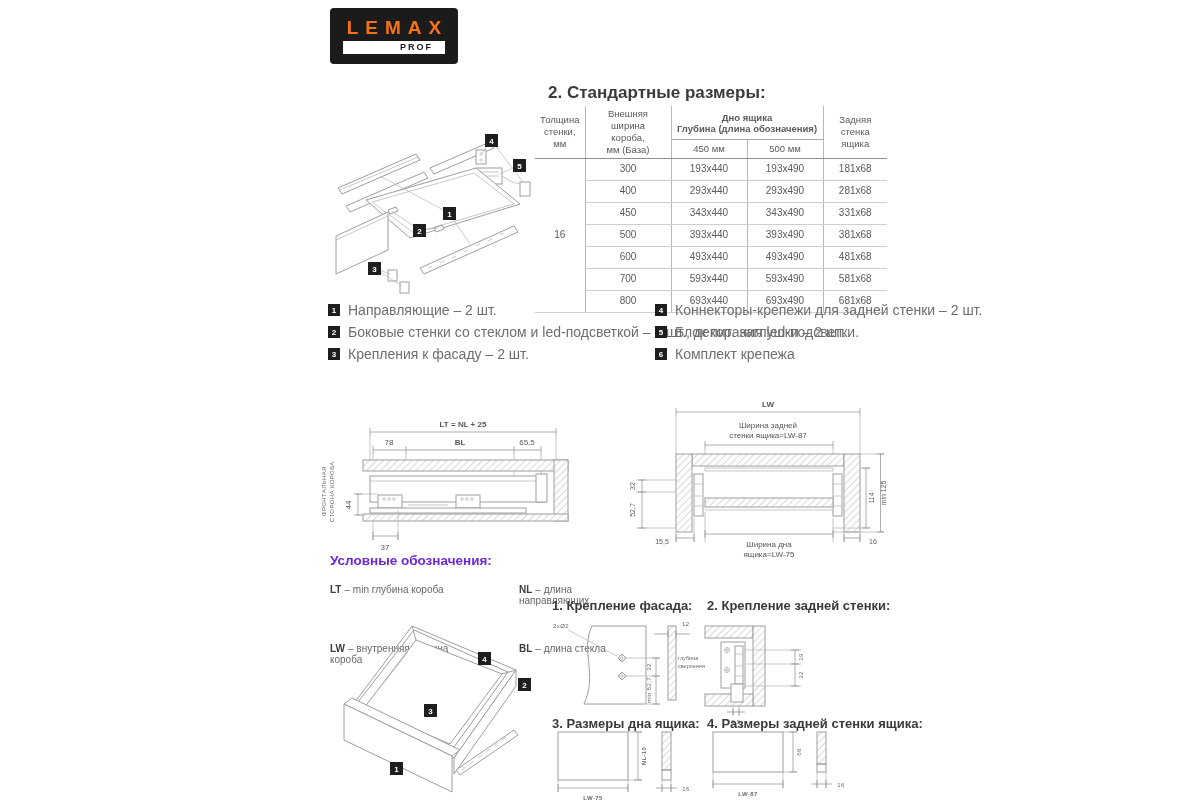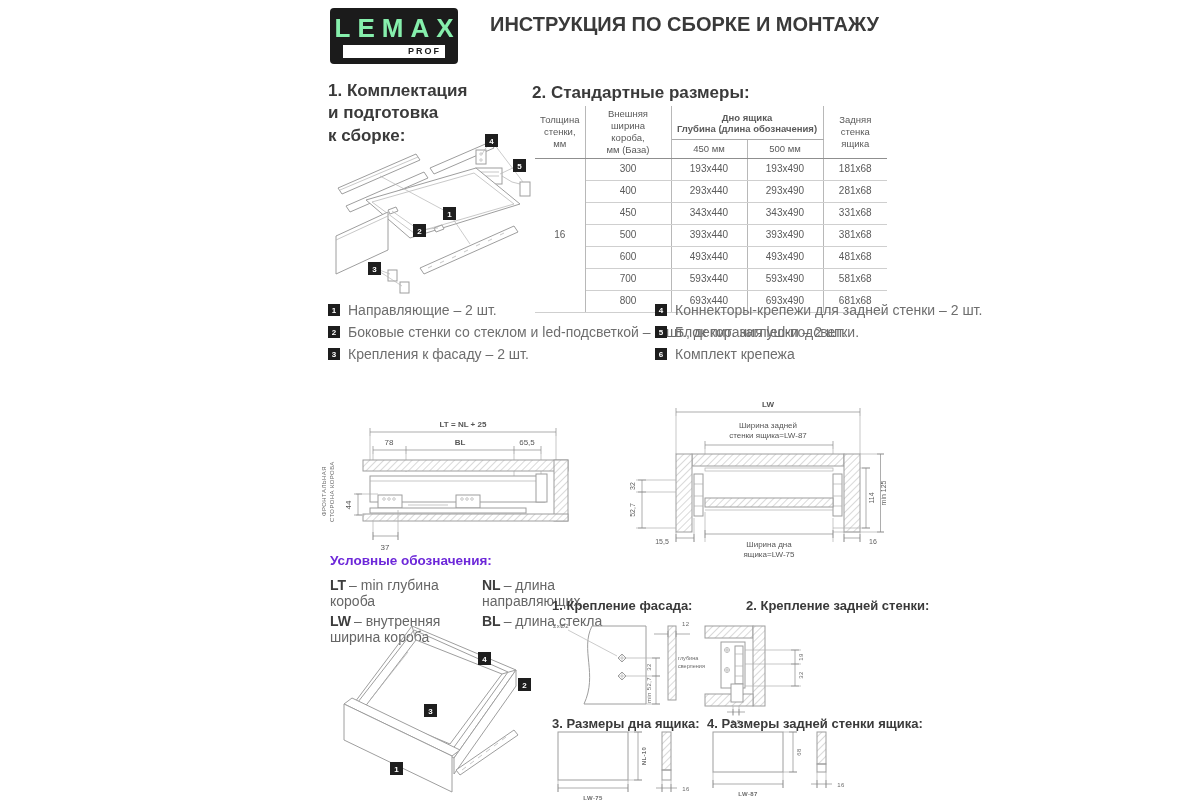--- a/index.html
+++ b/index.html
@@ -4,23 +4,23 @@
 <style>
   html,body{margin:0;padding:0;background:#fff;}
   body{font-family:"Liberation Sans",sans-serif;color:#3d3d3d;}
   .page{position:relative;width:1200px;height:800px;background:#fff;overflow:hidden;}
   .abs{position:absolute;}
   .pre{white-space:pre-line;}
 
   
   .logo{left:330px;top:8px;width:128px;height:56px;background:#1b1b1b;border-radius:4px;
         display:flex;flex-direction:column;justify-content:center;align-items:center;}
-  .logo-brand{color:#86efac;font-weight:bold;font-size:26px;letter-spacing:7px;margin-left:7px;line-height:1;}
+  .logo-brand{color:#f97316;font-weight:bold;font-size:19px;letter-spacing:7px;margin-left:7px;line-height:1;}
   .logo-bar{width:102px;height:13px;background:#fff;margin-top:4px;display:flex;justify-content:flex-end;
-        align-items:center;padding-right:4px;box-sizing:border-box;}
+        align-items:center;padding-right:12px;box-sizing:border-box;}
   .logo-sub{font-size:9px;font-weight:800;color:#1b1b1b;letter-spacing:2px;line-height:1;}
   .doc-title{left:490px;top:11px;font-size:20px;font-weight:bold;color:#3a3a3a;line-height:1.32;}
   .doc-title .model{font-weight:normal;color:#4a4a4a;}
 
   
   .h-big{font-size:17px;font-weight:bold;color:#3a3a3a;line-height:1.32;}
   .h-mid{font-size:13.5px;font-weight:bold;color:#6d28d9;}
   .h-sml{font-size:13px;font-weight:bold;color:#3a3a3a;}
 
   
@@ -37,21 +37,21 @@
 
   
   .leg{display:flex;flex-direction:column;gap:6px;}
   .leg-item{display:flex;align-items:center;}
   .leg-tag{width:12px;height:12px;background:#1d1d1d;color:#fff;font-size:8px;font-weight:bold;
        display:flex;align-items:center;justify-content:center;margin-right:8px;flex:none;}
   .leg-txt{font-size:14px;color:#6e6e6e;white-space:nowrap;}
 
   
   .sym-grid{display:grid;grid-template-columns:152px auto;row-gap:4px;column-gap:0;
-       margin-top:9px;font-size:14px;color:#666;}
+       margin-top:16px;font-size:10px;color:#666;gap:37px;}
   .sym-grid .term{font-weight:bold;color:#3d3d3d;margin-right:3px;}
 
   
   svg{display:block;}
   .oln{fill:#fff;stroke:#9e9e9e;stroke-width:1;}
   .noln{fill:none;stroke:#9e9e9e;stroke-width:1;}
   .thin{fill:none;stroke:#b0b0b0;stroke-width:.7;}
   .dim{stroke:#8a8a8a;stroke-width:.7;fill:none;}
   .ldr{stroke:#b5b5b5;stroke-width:.7;fill:none;}
   .dtx{fill:#565656;font-size:8px;}
@@ -69,26 +69,22 @@
 
 <div class="page">
 
   <div class="abs logo">
     <div class="logo-brand">LEMAX</div>
     <div class="logo-bar">
       <span class="logo-sub">PROF</span>
     </div>
   </div>
   <div class="abs doc-title">
-    <div>ИНСТРУКЦИЯ ПО СБОРКЕ И МОНТАЖУ</div>
   </div>
 
-  <div class="abs h-big pre" style="left:328px;top:80px;">1. Комплектация
-и подготовка
-к сборке:</div>
 
   <svg class="abs" style="left:330px;top:124px;" width="215" height="176" viewBox="0 0 215 176">
     <g>
       <polygon class="oln" points="8,64 86,30 90,36 12,70"></polygon>
       <line class="thin" x1="10" y1="66" x2="88" y2="33"></line>
       <polygon class="oln" points="16,82 94,48 98,54 20,88"></polygon>
       <polygon class="noln" points="100,44 160,18 164,24 104,50"></polygon>
       <rect class="oln" x="146" y="26" width="10" height="14"></rect>
       <circle class="thin" cx="151" cy="30" r="1.2"></circle>
       <circle class="thin" cx="151" cy="36" r="1.2"></circle>
@@ -122,21 +118,21 @@
       <text class="tagt" x="89.5" y="109.5">2</text>
       <rect class="tagr" x="38" y="138" width="13" height="13"></rect>
       <text class="tagt" x="44.5" y="147.5">3</text>
       <rect class="tagr" x="155" y="10" width="13" height="13"></rect>
       <text class="tagt" x="161.5" y="19.5">4</text>
       <rect class="tagr" x="183" y="35" width="13" height="13"></rect>
       <text class="tagt" x="189.5" y="44.5">5</text>
     </g>
   </svg>
 
-  <div class="abs h-big" style="left:532px;top:82px;text-align:right;">2. Стандартные размеры:</div>
+  <div class="abs h-big" style="left:548px;top:82px;text-align:right;">2. Стандартные размеры:</div>
 
   <div class="abs tblwrap">
     <table class="t">
       <colgroup>
           <col style="width:50px">
           <col style="width:86px">
           <col style="width:76px">
           <col style="width:76px">
           <col style="width:64px">
         </colgroup>
@@ -411,21 +407,21 @@
     </g>
     <g>
       <rect class="oln" style="fill:url(#hE)" x="118" y="12" width="8" height="74"></rect>
       <path class="dim" d="M104,20 H118 M126,20 H140 M118,17 v6 M126,17 v6"></path>
       <text class="dtx6" x="132" y="12">12</text>
       <text class="dtx55" x="128" y="46">глубина</text>
       <text class="dtx55" x="128" y="54">сверления</text>
     </g>
   </svg>
 
-  <div class="abs h-sml" style="left:746px;top:598px;">2. Крепление задней стенки:</div>
+  <div class="abs h-sml" style="left:707px;top:598px;">2. Крепление задней стенки:</div>
   <svg class="abs" style="left:703px;top:614px;" width="175" height="112" viewBox="0 0 175 112">
     <defs>
       <pattern id="hF" width="5" height="5" patternUnits="userSpaceOnUse" patternTransform="rotate(45)">
         <rect width="5" height="5" fill="#fff"></rect>
           <line x1="0" y1="0" x2="0" y2="5" stroke="#b4b4b4" stroke-width="1"></line>
       </pattern>
     </defs>
     <g>
       <rect class="oln" style="fill:url(#hF)" x="2" y="12" width="48" height="12"></rect>
       <rect class="oln" style="fill:url(#hF)" x="50" y="12" width="12" height="80"></rect>

